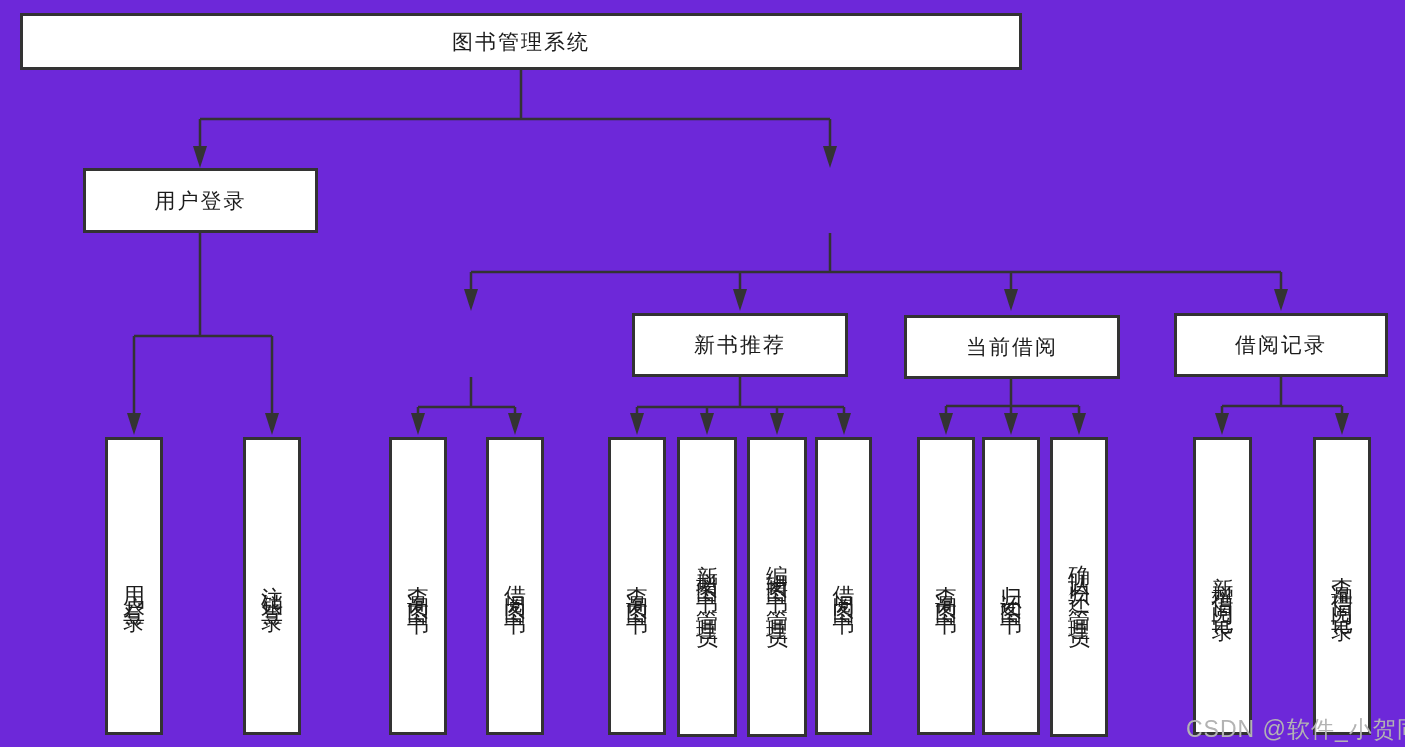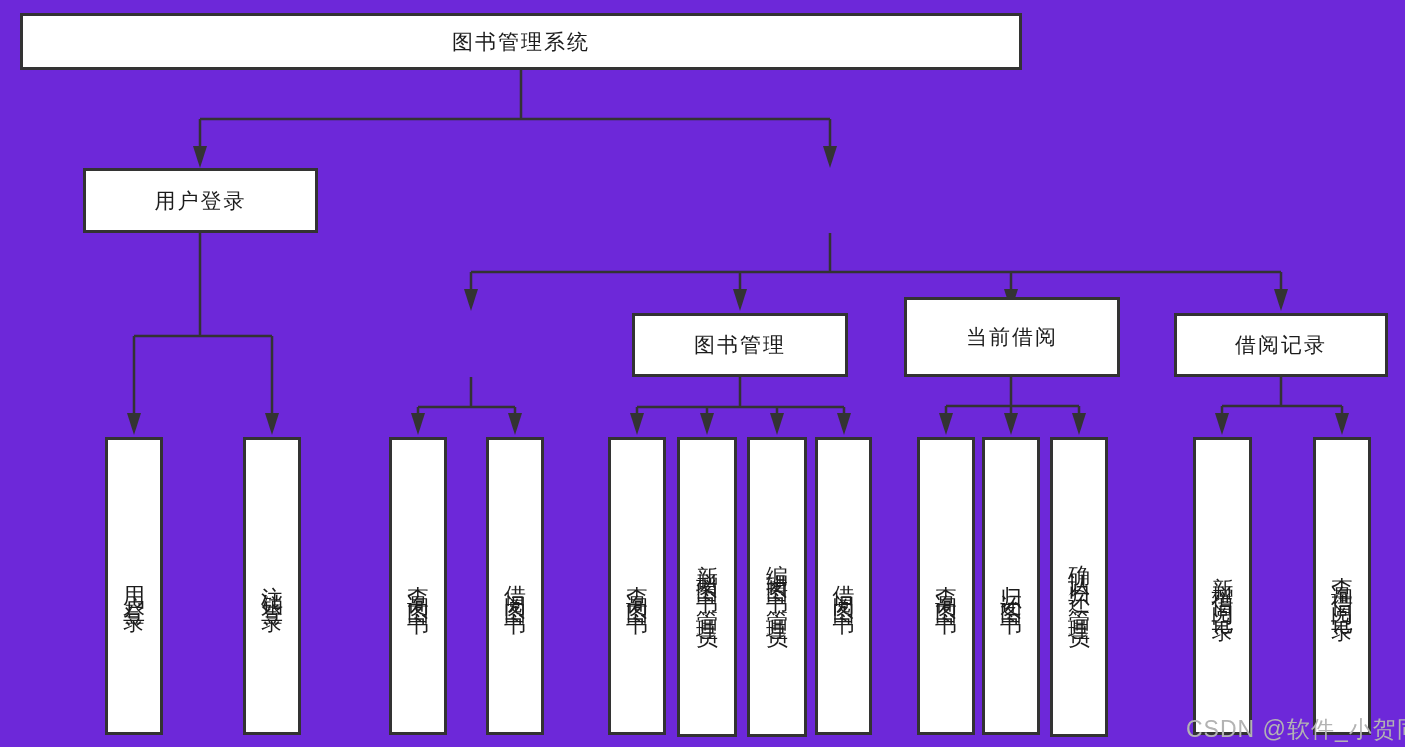--- a/index.html
+++ b/index.html
@@ -97,23 +97,23 @@
 
   <div class="box hbox" style="left:20px;top:13px;width:1002px;height:57px">
     <span>图书管理系统</span>
   </div>
 
   <div class="box hbox" style="left:83px;top:168px;width:235px;height:65px">
     <span>用户登录</span>
   </div>
 
   <div class="box hbox" style="left:632px;top:313px;width:216px;height:64px">
-    <span>图书管理</span>
+    <span>新书推荐</span>
   </div>
-  <div class="box hbox" style="left:904px;top:297px;width:216px;height:80px">
+  <div class="box hbox" style="left:904px;top:315px;width:216px;height:64px">
     <span>当前借阅</span>
   </div>
   <div class="box hbox" style="left:1174px;top:313px;width:214px;height:64px">
     <span>借阅记录</span>
   </div>
 
   <div class="box vbox" style="left:105px;top:437px;width:58px;height:298px">
     <span>用户登录</span>
   </div>
   <div class="box vbox" style="left:243px;top:437px;width:58px;height:298px">

